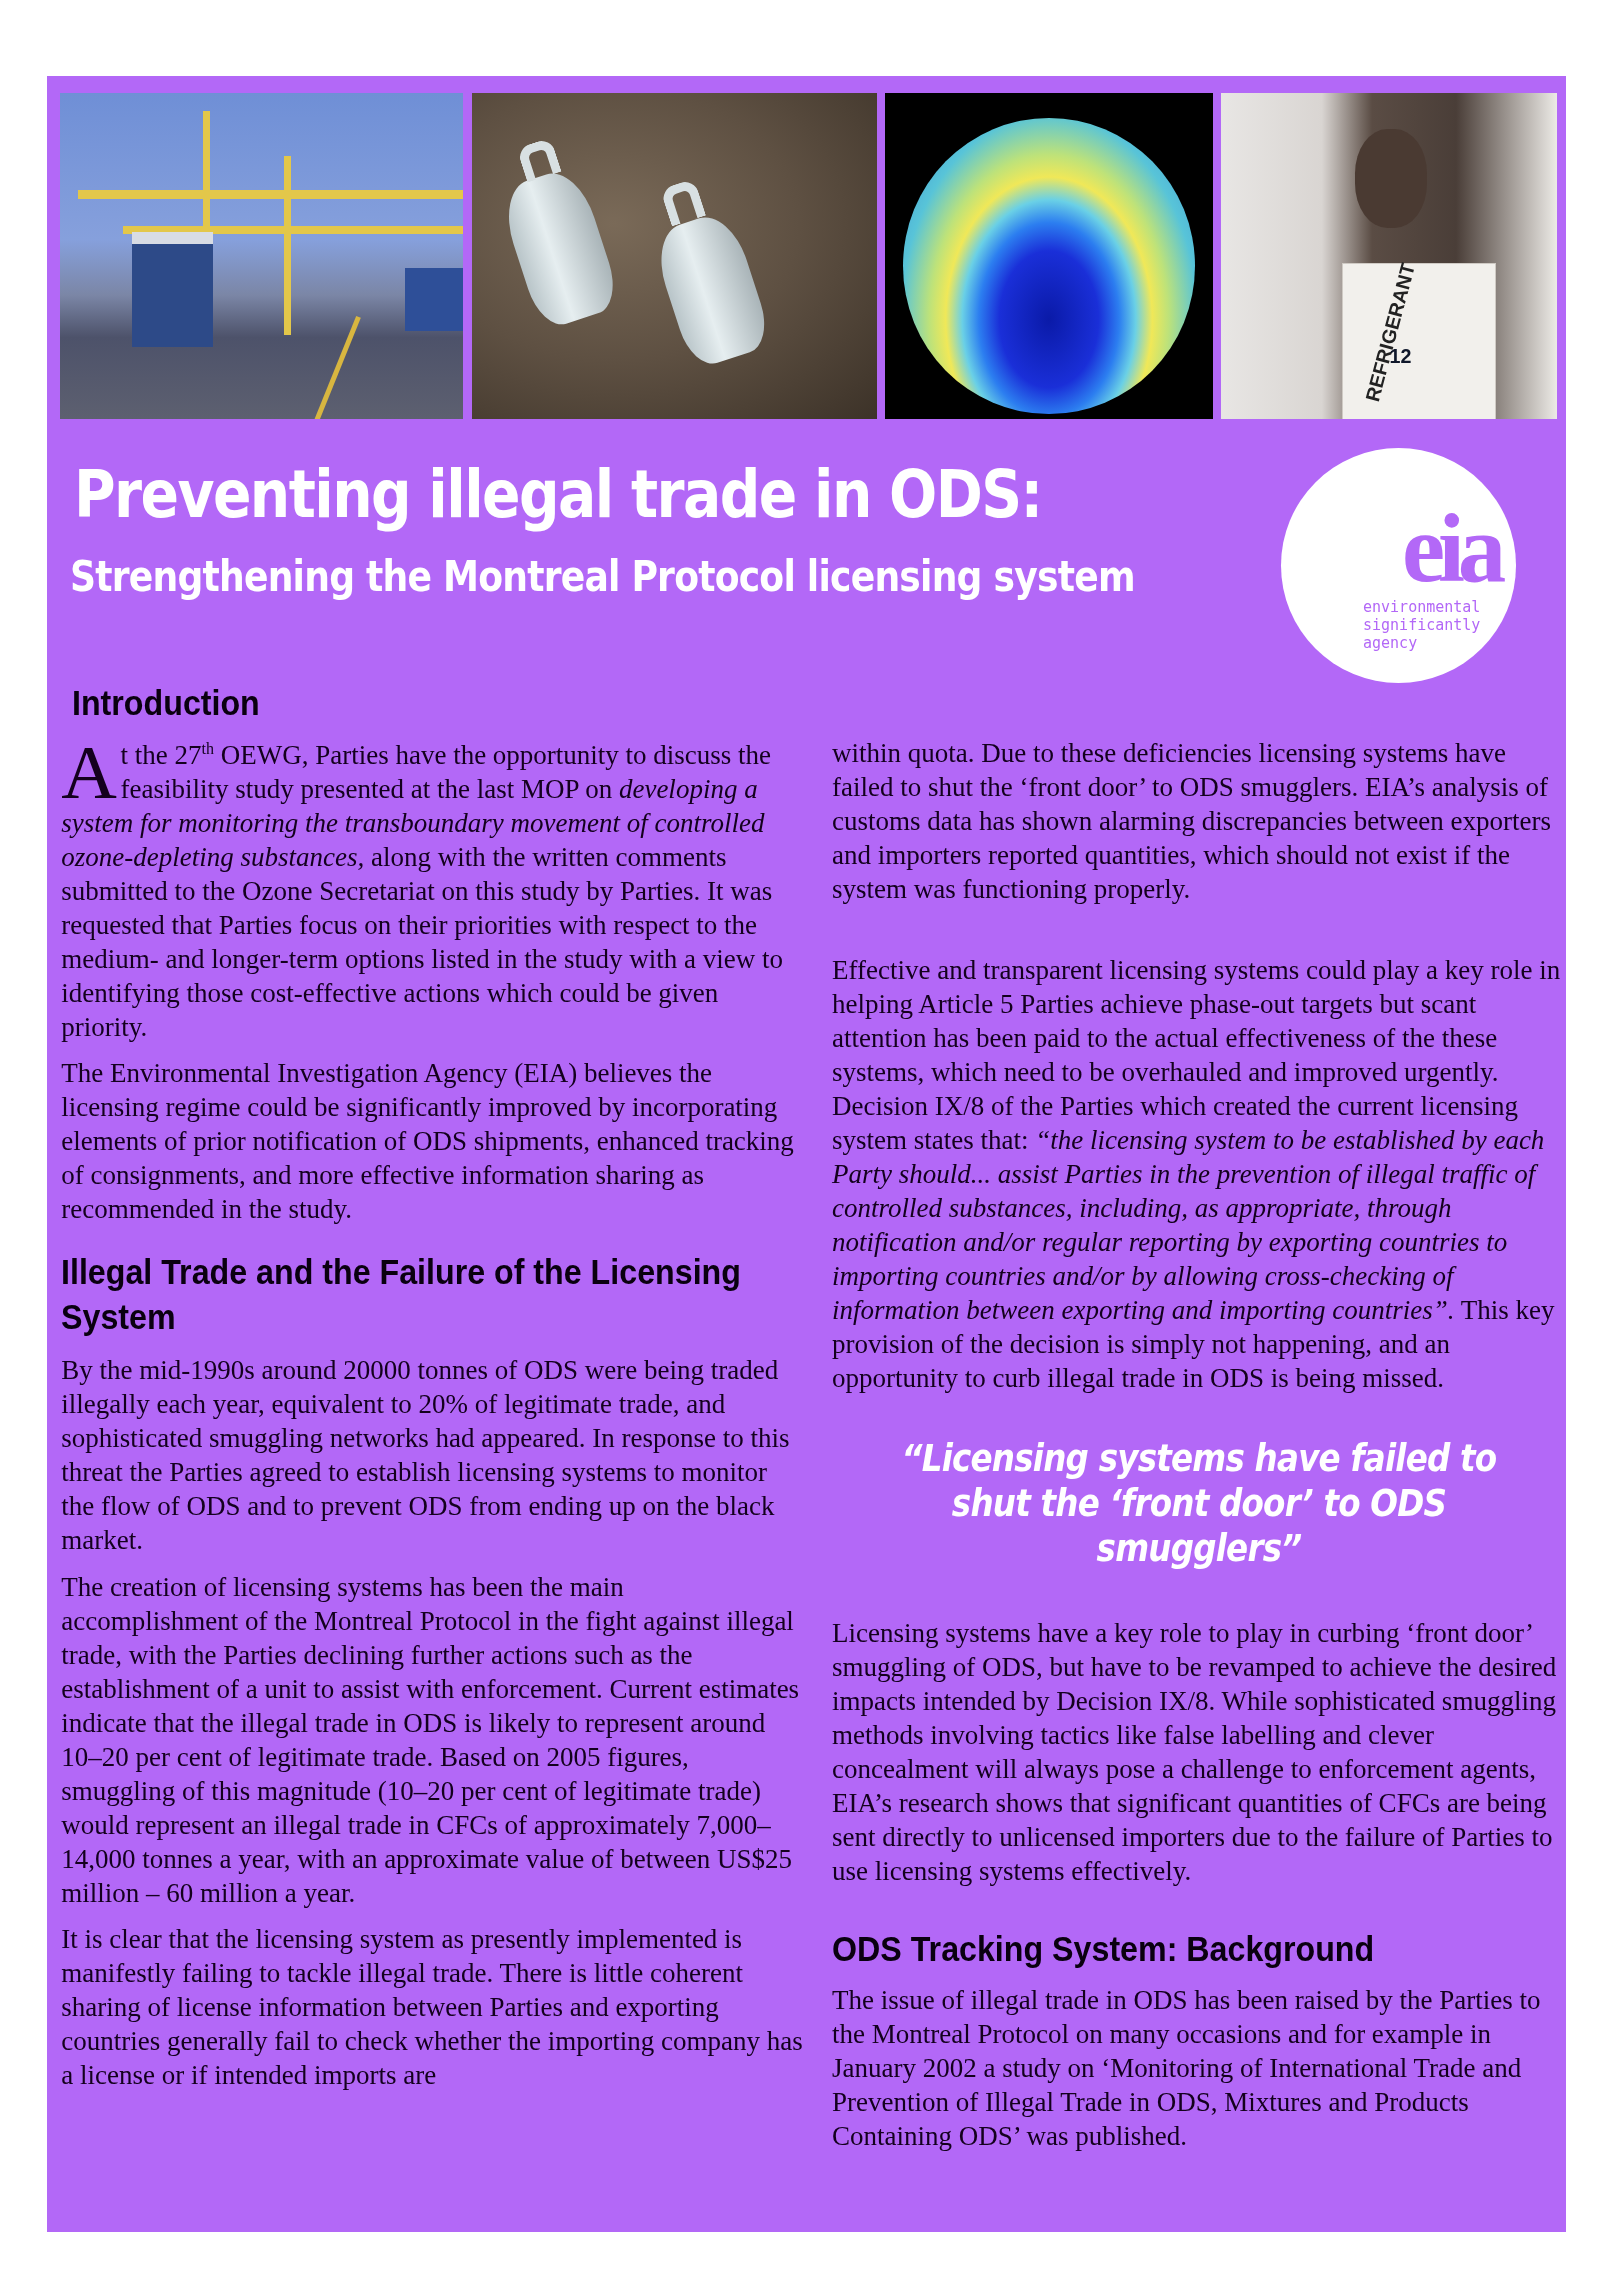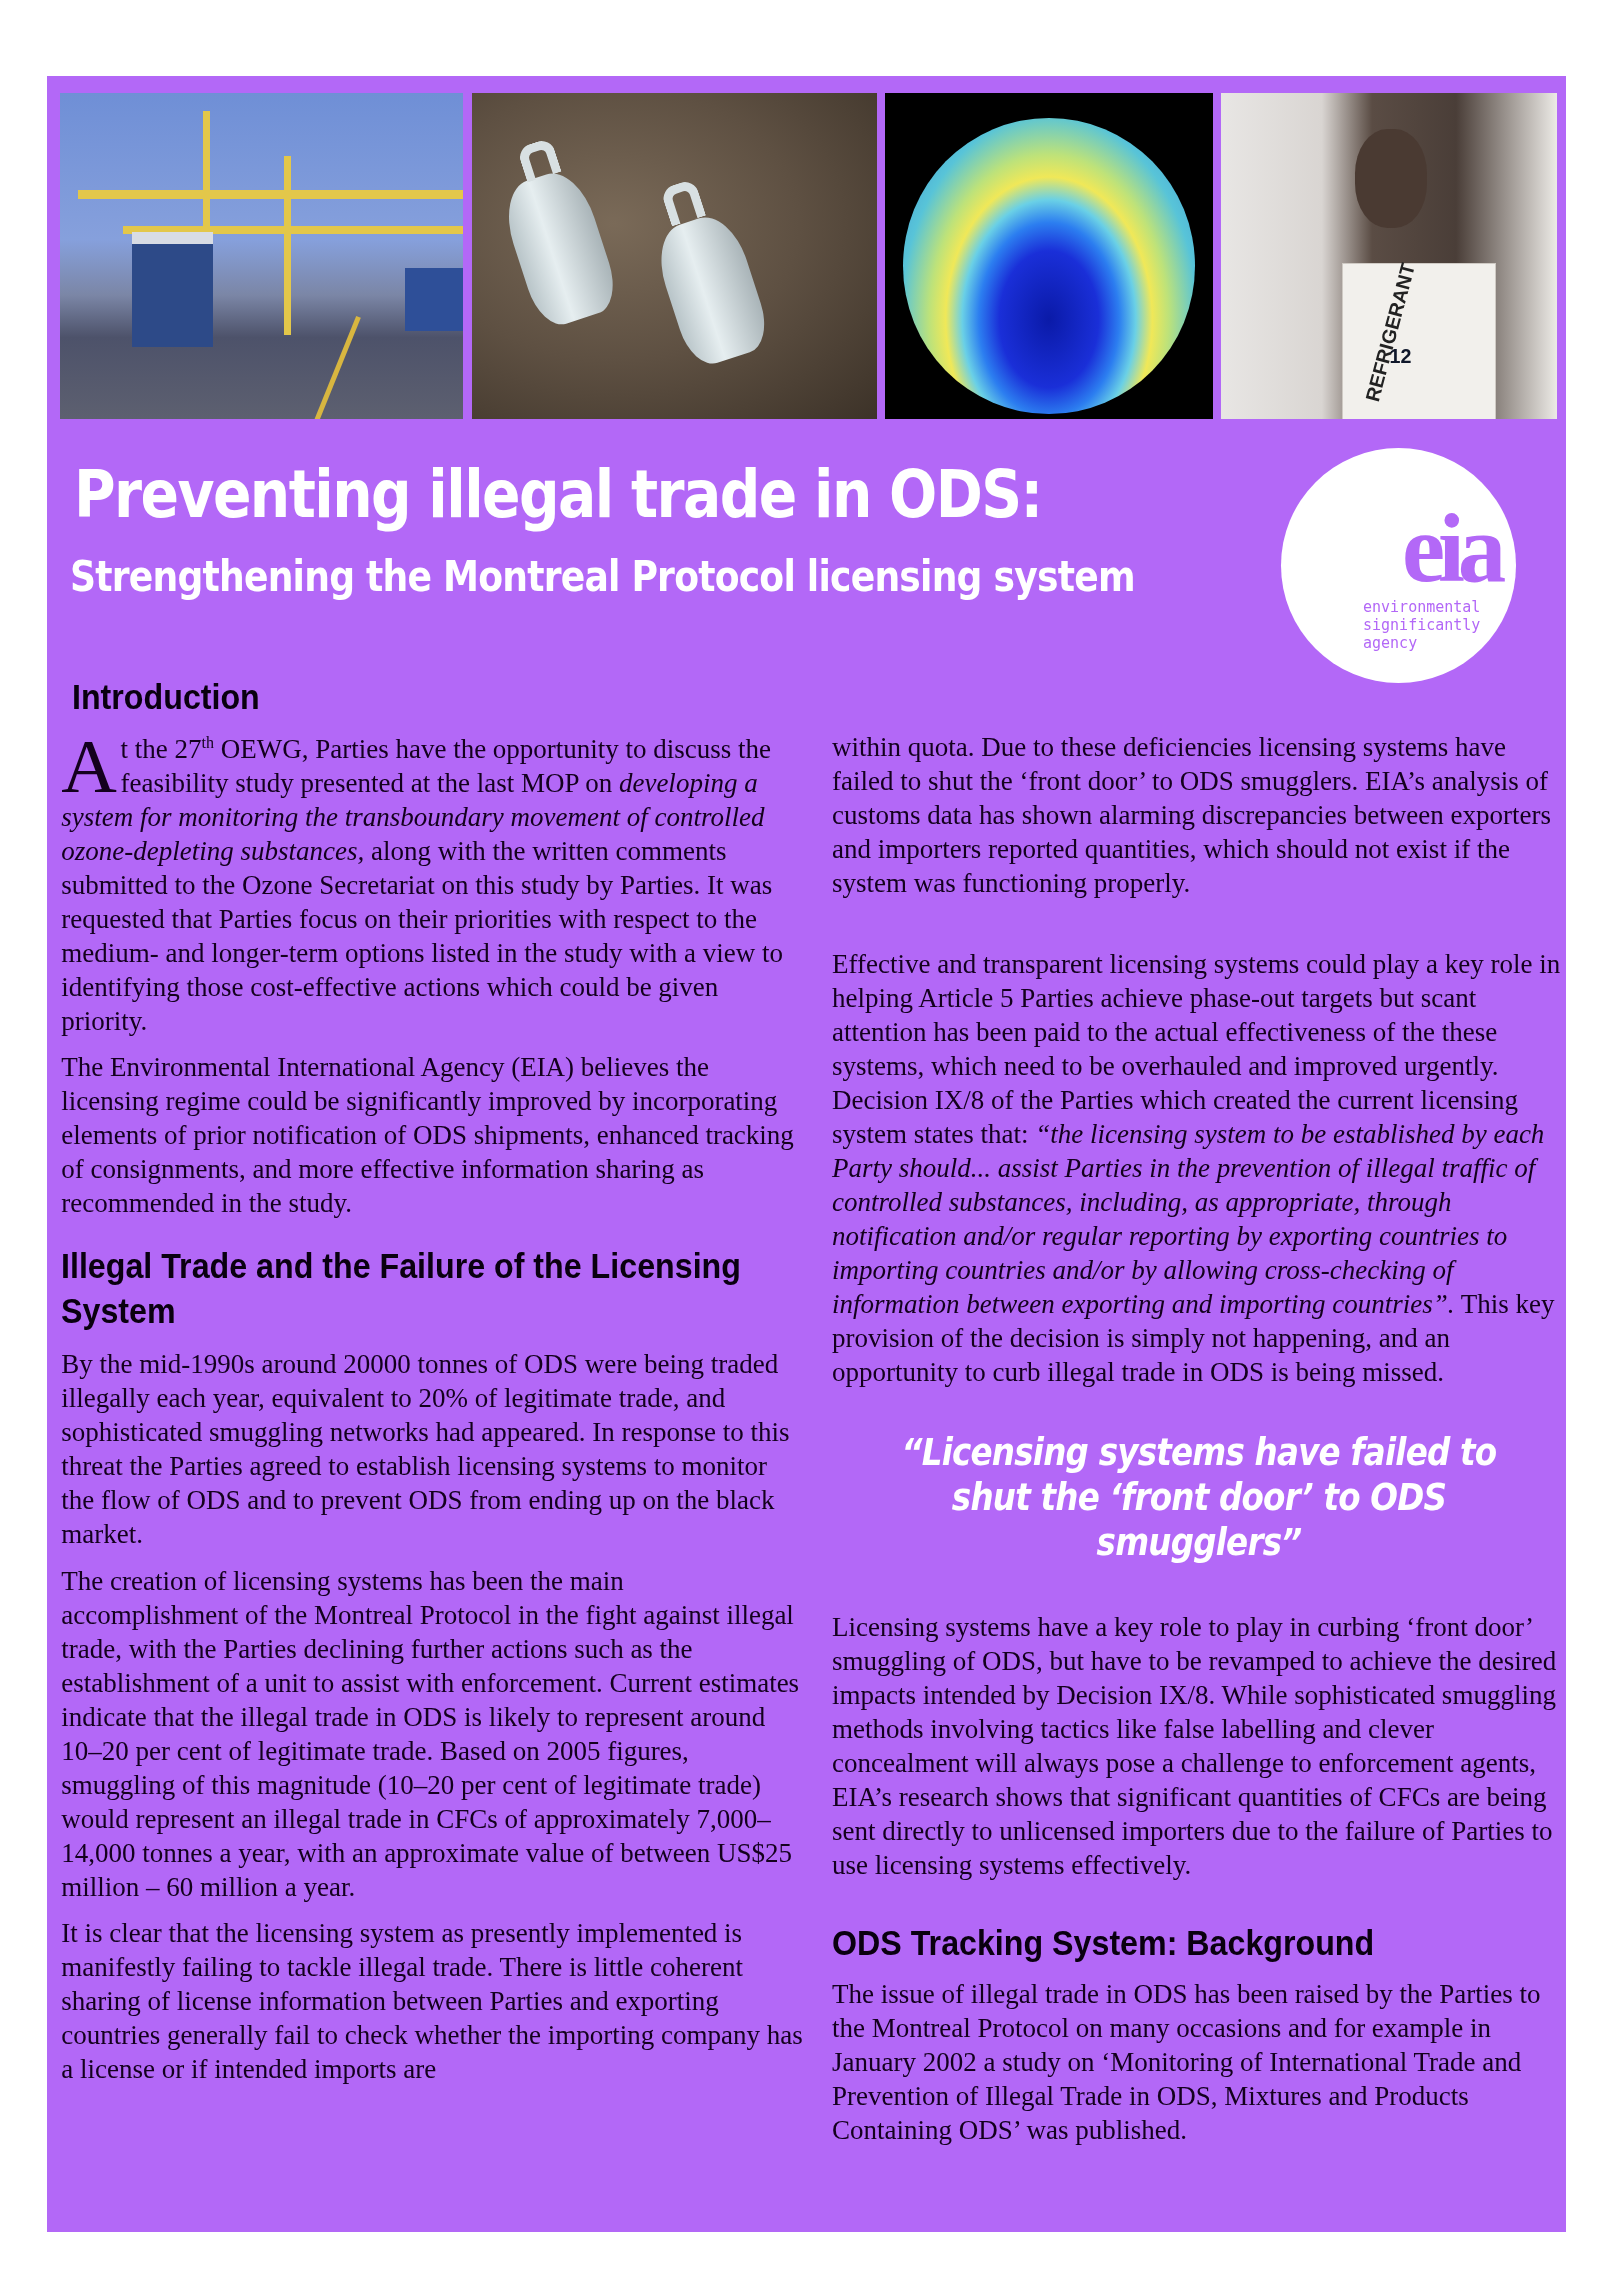--- a/index.html
+++ b/index.html
@@ -54,21 +54,21 @@
     position:absolute; left:16px; top:56px; width:202px; text-align:right;
     font-family:Liberation Serif, serif; font-weight:bold;
     font-size:97px; line-height:90px; color:#B368F7; letter-spacing:-7.2px;
   }
   .logo-text {
     position:absolute; left:82px; top:150px; width:125px;
     font-family:"DejaVu Sans Mono","Liberation Mono",monospace; font-size:15px; line-height:18px;
     color:#B368F7; letter-spacing:0px;
   }
 
-  .col { position:absolute; font-family:"Liberation Serif","DejaVu Serif",serif; color:#14001e; font-size:27px; line-height:34px; }
+  .col { position:absolute; font-family:"Liberation Serif","DejaVu Serif",serif; color:#14001e; font-size:27px; line-height:34px;margin-top:6px; }
   .col p { margin:0 0 12.5px 0; }
   .col-left { left:14.3px; top:598px; width:743px; }
   .col-right { left:785px; top:654px; width:734px; }
   .h2 { font-family:"Liberation Sans","DejaVu Sans",sans-serif; font-size:35px; line-height:45px; color:#0a0010; margin:0; transform:scaleX(0.92); transform-origin:left top; }
   .h-intro { margin:0 0 12.5px 10.7px; }
   .h-illegal { margin:23px 0 14.3px 0; }
   .h-ods { margin:38px 0 12.5px 0; }
   .dropcap { float:left; font-size:77px; line-height:63px; margin:3.6px 3.6px 0 0; font-family:"Liberation Serif",serif; }
   sup { font-size:16px; line-height:0; }
   .gap { height:34px; }
@@ -120,21 +120,21 @@
     <div class="logo-text">
       <div>environmental</div>
       <div>significantly</div>
       <div>agency</div>
     </div>
   </div>
 
   <div class="col col-left">
     <h2 class="h2 h-intro">Introduction</h2>
     <p><span class="dropcap">A</span><span>t the 27</span><sup>th</sup><span> OEWG, Parties have the opportunity to discuss the feasibility study presented at the last MOP on </span><i>developing a system for monitoring the transboundary movement of controlled ozone-depleting substances,</i><span> along with the written comments submitted to the Ozone Secretariat on this study by Parties. It was requested that Parties focus on their priorities with respect to the medium- and longer-term options listed in the study with a view to identifying those cost-effective actions which could be given priority.</span></p>
-    <p>The Environmental International Agency (EIA) believes the licensing regime could be significantly improved by incorporating elements of prior notification of ODS shipments, enhanced tracking of consignments, and more effective information sharing as recommended in the study.</p>
+    <p>The Environmental Investigation Agency (EIA) believes the licensing regime could be significantly improved by incorporating elements of prior notification of ODS shipments, enhanced tracking of consignments, and more effective information sharing as recommended in the study.</p>
     <h2 class="h2 h-illegal">Illegal Trade and the Failure of the Licensing System</h2>
     <p>By the mid-1990s around 20000 tonnes of ODS were being traded illegally each year, equivalent to 20% of legitimate trade, and sophisticated smuggling networks had appeared. In response to this threat the Parties agreed to establish licensing systems to monitor the flow of ODS and to prevent ODS from ending up on the black market.</p>
     <p>The creation of licensing systems has been the main accomplishment of the Montreal Protocol in the fight against illegal trade, with the Parties declining further actions such as the establishment of a unit to assist with enforcement. Current estimates indicate that the illegal trade in ODS is likely to represent around 10–20 per cent of legitimate trade.  Based on 2005 figures, smuggling of this magnitude (10–20 per cent of legitimate trade) would represent an illegal trade in CFCs of approximately 7,000–14,000 tonnes a year, with an approximate value of between US$25 million – 60 million a year.</p>
     <p>It is clear that the licensing system as presently implemented is manifestly failing to tackle illegal trade. There is little coherent sharing of license information between Parties and exporting countries generally fail to check whether the importing company has a license or if intended imports are</p>
   </div>
 
   <div class="col col-right">
     <p>within quota. Due to these deficiencies licensing systems have failed to shut the ‘front door’ to ODS smugglers. EIA’s analysis of customs data has shown alarming discrepancies between exporters and importers reported quantities, which should not exist if the system was functioning properly.</p>
     <div class="gap"></div>
     <p><span>Effective and transparent licensing systems could play a key role in helping Article 5 Parties achieve phase-out targets but scant attention has been paid to the actual effectiveness of the these systems, which need to be overhauled and improved urgently. Decision IX/8 of the Parties which created the current licensing system states that: </span><i>“the licensing system to be established by each Party should... assist Parties in the prevention of illegal traffic of controlled substances, including, as appropriate, through notification and/or regular reporting by exporting countries to importing countries and/or by allowing cross-checking of information between exporting and importing countries”.</i><span> This key provision of the decision is simply not happening, and an opportunity to curb illegal trade in ODS is being missed.</span></p>

